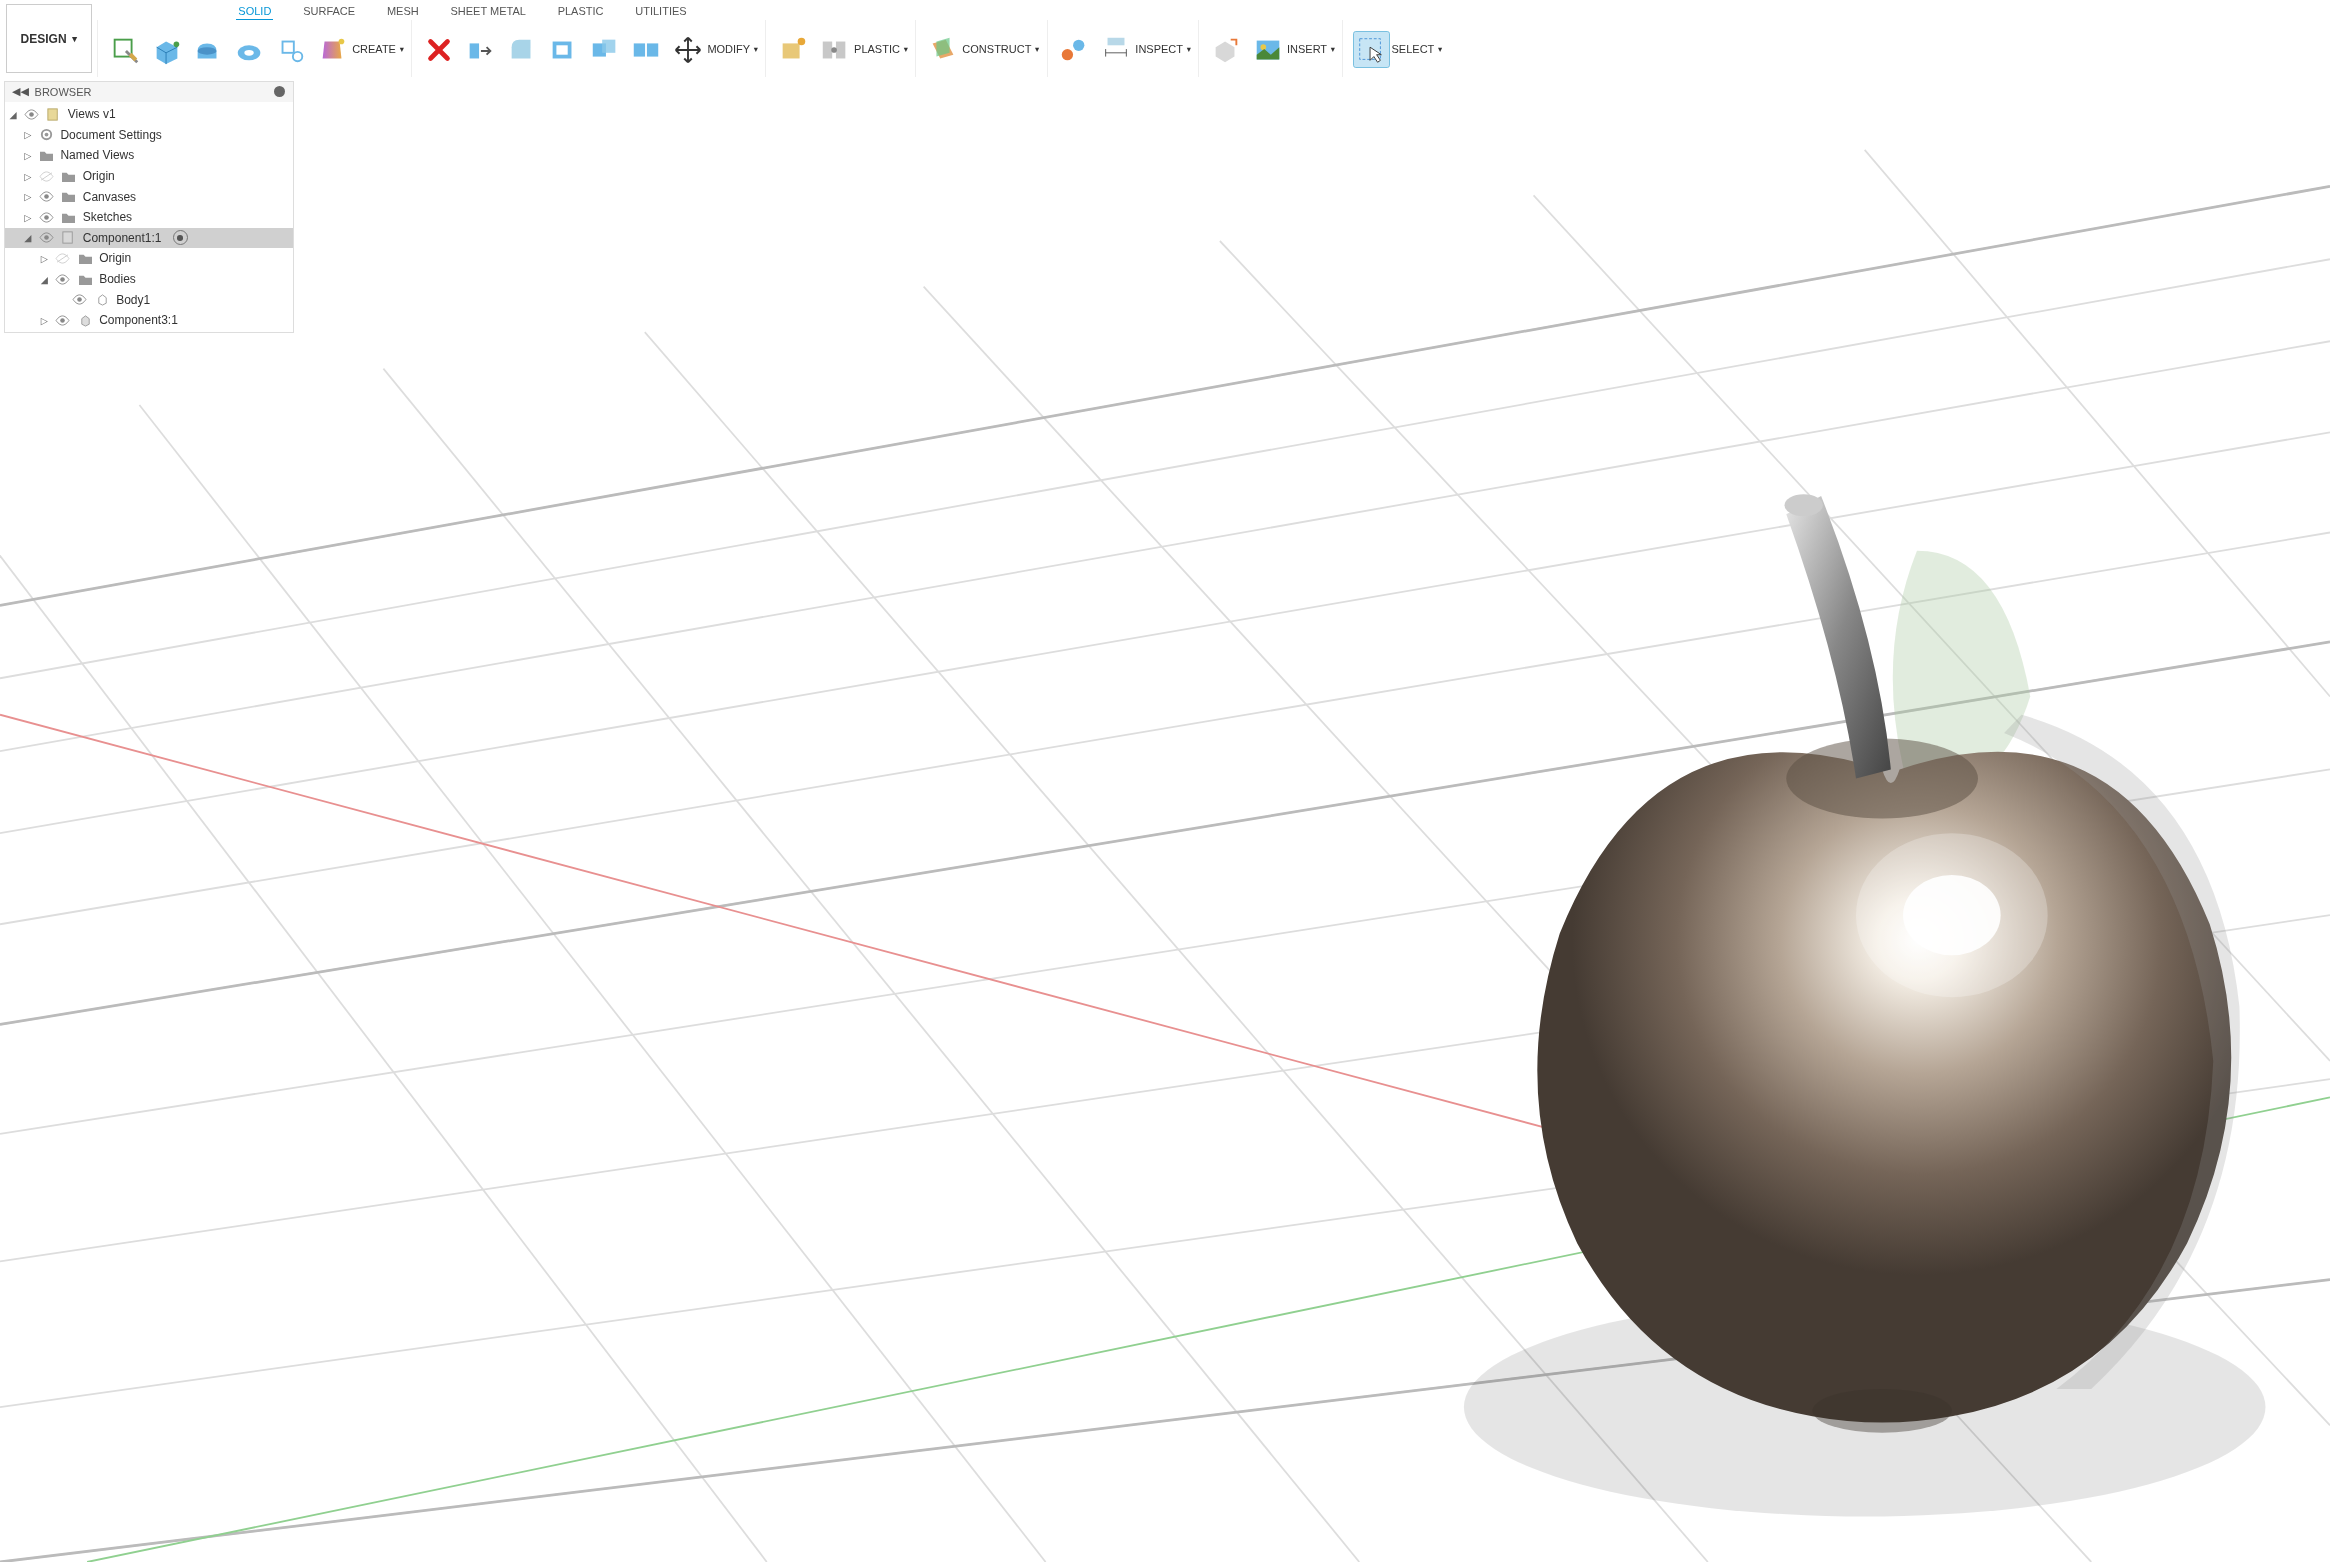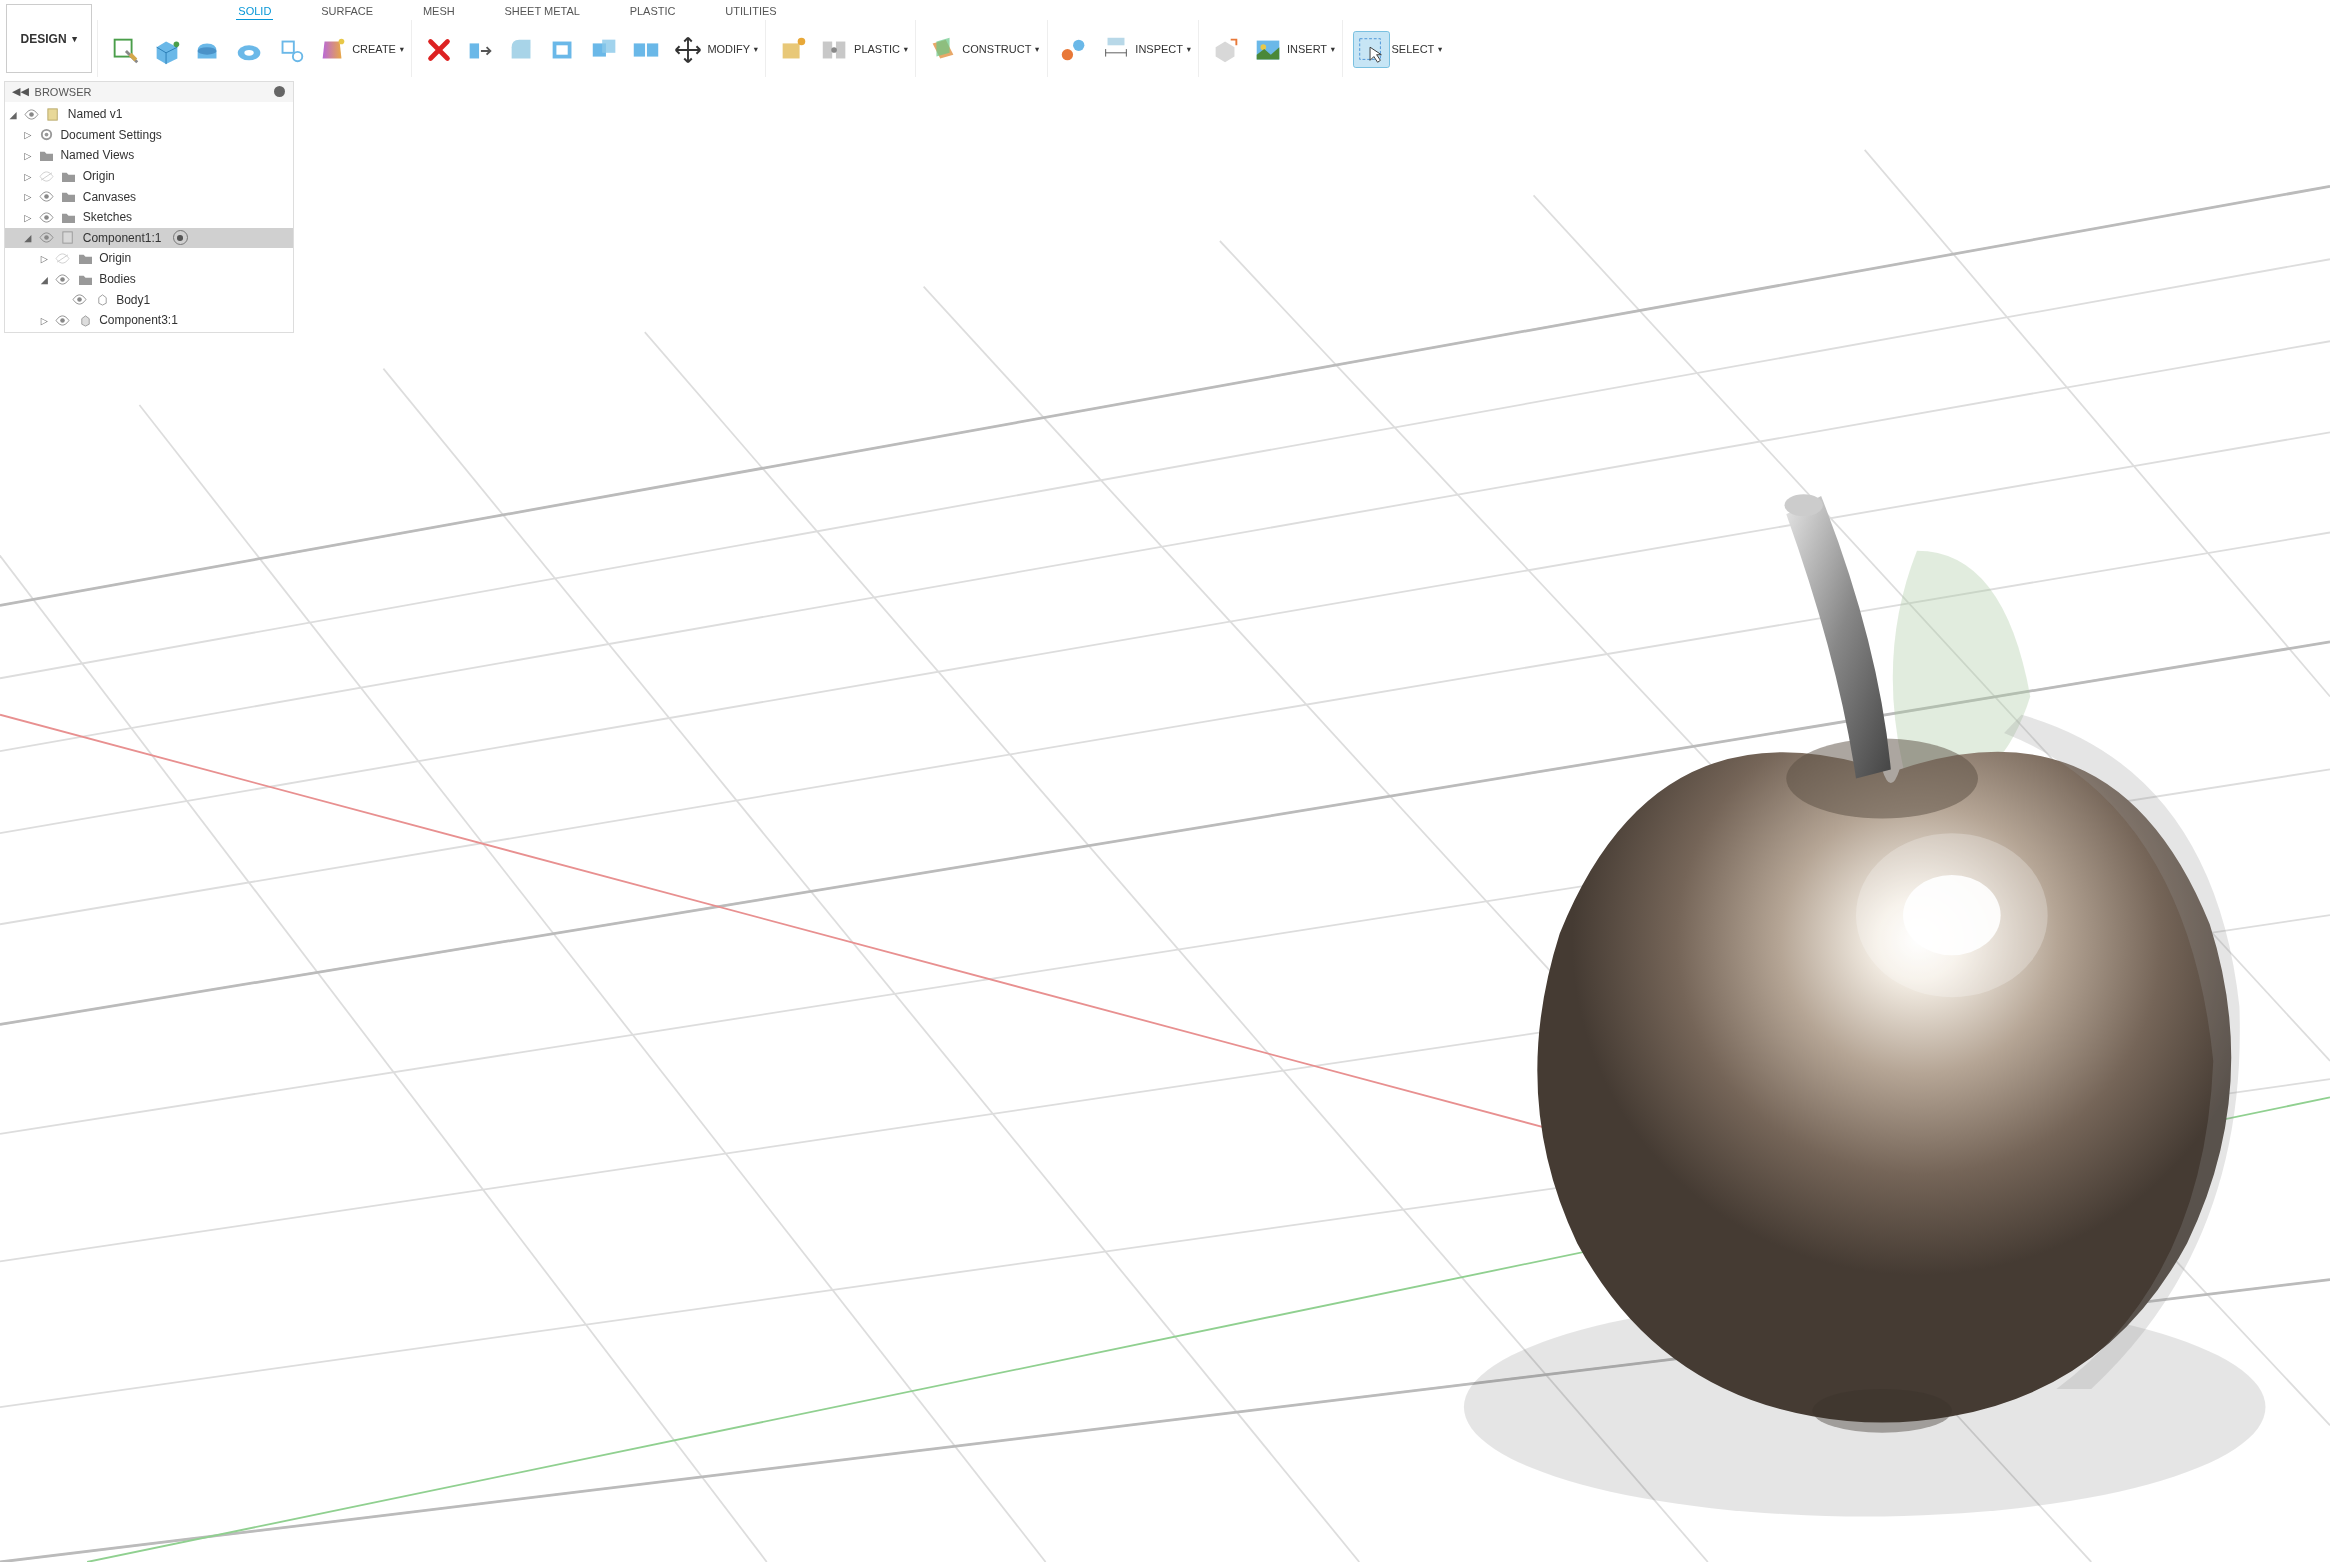--- a/index.html
+++ b/index.html
@@ -1,20 +1,20 @@
 <!DOCTYPE html>
 <html style="font-size:15px"><head>
 <meta charset="utf-8">
 <style>
 body{margin:0;font-family:-apple-system,Arial,sans-serif;font-size:12px;color:#333;background:#fff;overflow:hidden}
 .ribbon{display:flex;border-bottom:0.9px solid #ccc;background:#fff;height:77px}
 .design-btn{border:0.9px solid #ccc;margin:3.7px 5.6px;padding:0 14px;display:flex;align-items:center;font-weight:bold;font-size:12px;cursor:pointer;background:#fff}
 .design-btn::after{content:"▾";margin-left:5.6px;font-size:9.3px}
 .rib-sec{display:flex;flex-direction:row;align-items:center;border-left:0.9px solid #eee;padding:0 7.4px}
-.tabs-row{display:flex;color:#555;font-size:11px;gap:46px;padding:1.9px 0 0 139px}
+.tabs-row{display:flex;color:#555;font-size:11px;gap:28px;padding:1.9px 0 0 139px}
 .tab{padding:2.8px 1.9px;cursor:pointer}
 .tab.active{color:#0696d7;border-bottom:1.9px solid #0696d7;font-weight:500}
 .icons-row{display:flex;gap:6.5px;padding:3.7px 1.9px 1.9px}
 .tool-icon{width:35px;height:35px;display:flex;align-items:center;justify-content:center;cursor:pointer;border-radius:2.8px}
 .tool-icon.active{background:#c7e5f5;border:0.9px solid #7ac0e0}
 .sec-label{font-size:11px;color:#333;padding:2.8px 0;display:flex;align-items:center;gap:3.7px}
 .sec-label::after{content:"▾";font-size:8.3px}
 .viewport{position:absolute;top:77px;left:0;right:0;bottom:0;background:#fff;overflow:hidden}
 .grid-plane{position:absolute;top:0;left:0;width:100%;height:100%}
 .browser{position:absolute;top:3.7px;left:3.7px;width:288px;background:rgba(255,255,255,0.9);border:0.9px solid #ddd;z-index:10}
@@ -317,21 +317,21 @@
             <svg viewBox="0 0 16 12">
               <path d="M8 1 C4 1 1 6 1 6 s3 5 7 5 7-5 7-5 S12 1 8 1 Z" fill="none" stroke="#888"></path>
               <circle cx="8" cy="6" r="2.5" fill="#888"></circle>
             </svg>
           </span>
         <span class="comp-icon">
             <svg width="15" height="15" viewBox="0 0 16 16">
               <rect x="2" y="2" width="10" height="12" fill="#e8d898" stroke="#b8a868"></rect>
             </svg>
           </span>
-        <span>Named v1</span>
+        <span>Views v1</span>
       </div>
 
       <div class="node indent1">
         <span class="arrow">▷</span>
         <span class="gear-icon">
             <svg width="15" height="15" viewBox="0 0 16 16">
               <circle cx="8" cy="8" r="5" fill="none" stroke="#999" stroke-width="2"></circle>
               <circle cx="8" cy="8" r="2" fill="#999"></circle>
             </svg>
           </span>

